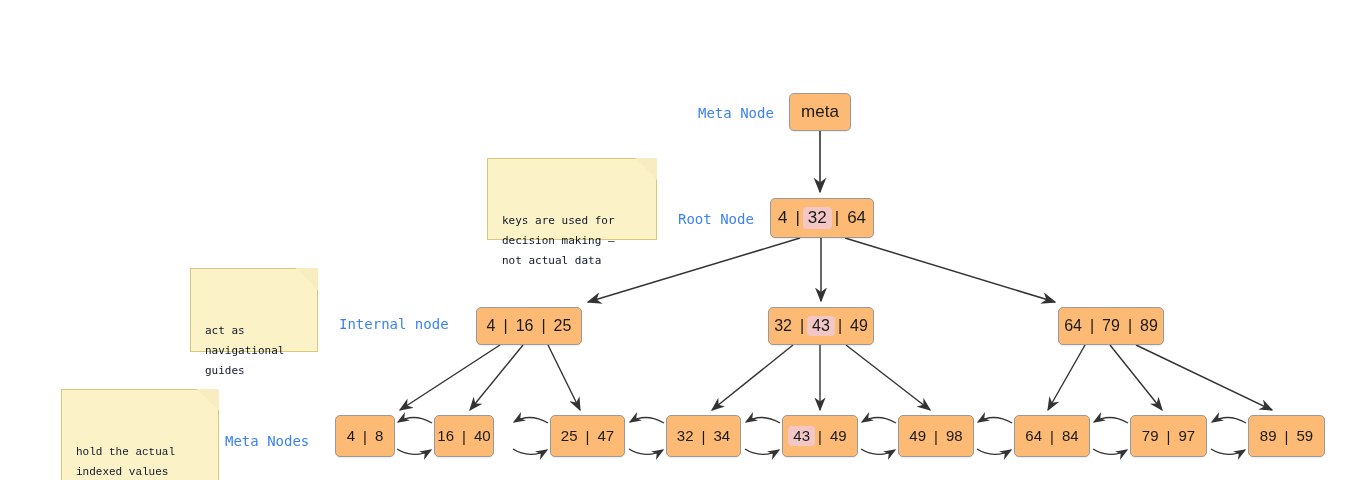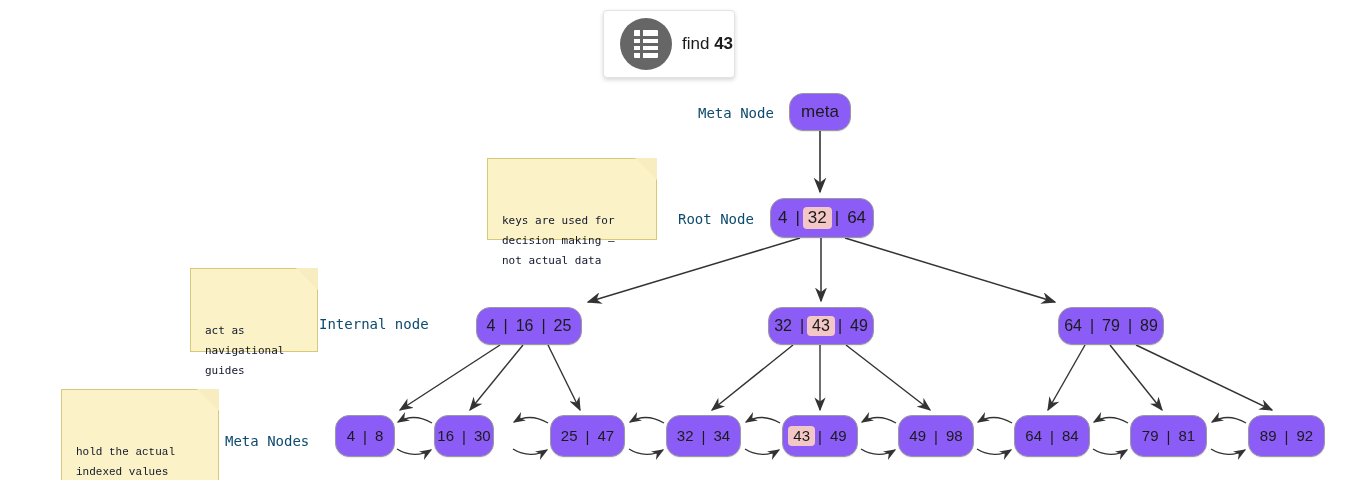--- a/index.html
+++ b/index.html
@@ -31,40 +31,40 @@
              content:""; position:absolute; left:0; width:24px; height:3px; background:#666666; }
   .db-icon .grid::before { top:6px; }
   .db-icon .grid::after  { top:13px; }
   .db-icon .bar3 { position:absolute; left:14px; top:32px; width:24px; height:3px; background:#666666; }
   .db-icon .vbar { position:absolute; left:20px; top:12px; width:3px; height:28px; background:#666666; }
   .query-text { font-size:17px; color:#1b1b1b; white-space:nowrap; }
   .query-text b { font-weight:bold; }
 
   
   .node {
-    position:absolute; background:#8b5cf6;
-    border:1px solid #9a9a9a; border-radius:14px;
+    position:absolute; background:#fdba74;
+    border:1px solid #9a9a9a; border-radius:5px;
     display:flex; align-items:center; justify-content:center;
     font-family:"Liberation Sans", sans-serif;
     color:#1b1b1b;
     box-shadow: 0 1px 1px rgba(0,0,0,0.08);
   }
   .node .cells { display:flex; align-items:center; }
   .node .key { padding:2px 5px; border-radius:4px; line-height:1.05; }
   .node .key.hl { background:#f4c7c7; }
   .node .sep { padding:0 3px; color:#1b1b1b; }
 
   .node.meta  { left:789px; top:93px;  width:62px; height:38px; font-size:17px; }
   .node.root  { left:770px; top:198px; width:104px; height:40px; font-size:17px; }
   .node.internal { top:307px; width:106px; height:38px; font-size:16px; }
   .node.leaf  { top:415px; width:60px; height:42px; font-size:15px; }
 
   
   .role-label {
-    position:absolute; color:#0c4a6e;
+    position:absolute; color:#3b82f6;
     font-family:"DejaVu Sans Mono", monospace;
     font-size:14px; white-space:nowrap;
   }
 
   
   .note {
     position:absolute;
     background:#fcf2c8;
     border:1px solid #d8c97a;
     font-family:"DejaVu Sans Mono", monospace;
@@ -143,35 +143,24 @@
       <path d="M977,449 C988,456 1001,456 1011,450" marker-end="url(#ahs)"></path>
 
       <path d="M1128,423 C1116,416 1104,416 1094,422" marker-end="url(#ahs)"></path>
       <path d="M1093,449 C1104,456 1117,456 1127,450" marker-end="url(#ahs)"></path>
 
       <path d="M1246,423 C1234,416 1222,416 1212,422" marker-end="url(#ahs)"></path>
       <path d="M1211,449 C1222,456 1235,456 1245,450" marker-end="url(#ahs)"></path>
     </g>
   </svg>
 
-  <div class="query-card">
-    <div class="db-icon">
-      <div class="grid"></div>
-      <div class="vbar"></div>
-      <div class="bar3"></div>
-    </div>
-    <div class="query-text">
-      <span>find</span>
-      <b>43</b>
-    </div>
-  </div>
 
   <div class="role-label" style="left:698px; top:105px;">Meta Node</div>
   <div class="role-label" style="left:678px; top:211px;">Root Node</div>
-  <div class="role-label" style="left:319px; top:316px;">Internal node</div>
+  <div class="role-label" style="left:339px; top:316px;">Internal node</div>
   <div class="role-label" style="left:225px; top:433px;">Meta Nodes</div>
 
   <div class="note" style="left:487px; top:158px; width:170px; height:82px;">
     <div class="fold2"></div>
     <span>keys are used for
 decision making —
 not actual data</span>
   </div>
   <div class="note" style="left:190px; top:268px; width:128px; height:84px;">
     <div class="fold2"></div>
@@ -233,21 +222,21 @@
       <div class="cells">
         <span class="key">4</span>
         <span class="sep">|</span>
         <span class="key">8</span>
       </div>
     </div>
   <div class="node leaf" style="left:434px;">
       <div class="cells">
         <span class="key">16</span>
         <span class="sep">|</span>
-        <span class="key">30</span>
+        <span class="key">40</span>
       </div>
     </div>
   <div class="node leaf" style="left:550px; width:75px;">
       <div class="cells">
         <span class="key">25</span>
         <span class="sep">|</span>
         <span class="key">47</span>
       </div>
     </div>
   <div class="node leaf" style="left:666px; width:75px;">
@@ -275,24 +264,24 @@
       <div class="cells">
         <span class="key">64</span>
         <span class="sep">|</span>
         <span class="key">84</span>
       </div>
     </div>
   <div class="node leaf" style="left:1130px; width:77px;">
       <div class="cells">
         <span class="key">79</span>
         <span class="sep">|</span>
-        <span class="key">81</span>
+        <span class="key">97</span>
       </div>
     </div>
   <div class="node leaf" style="left:1248px; width:77px;">
       <div class="cells">
         <span class="key">89</span>
         <span class="sep">|</span>
-        <span class="key">92</span>
+        <span class="key">59</span>
       </div>
     </div>
 
 </div>
 
 </body></html>

